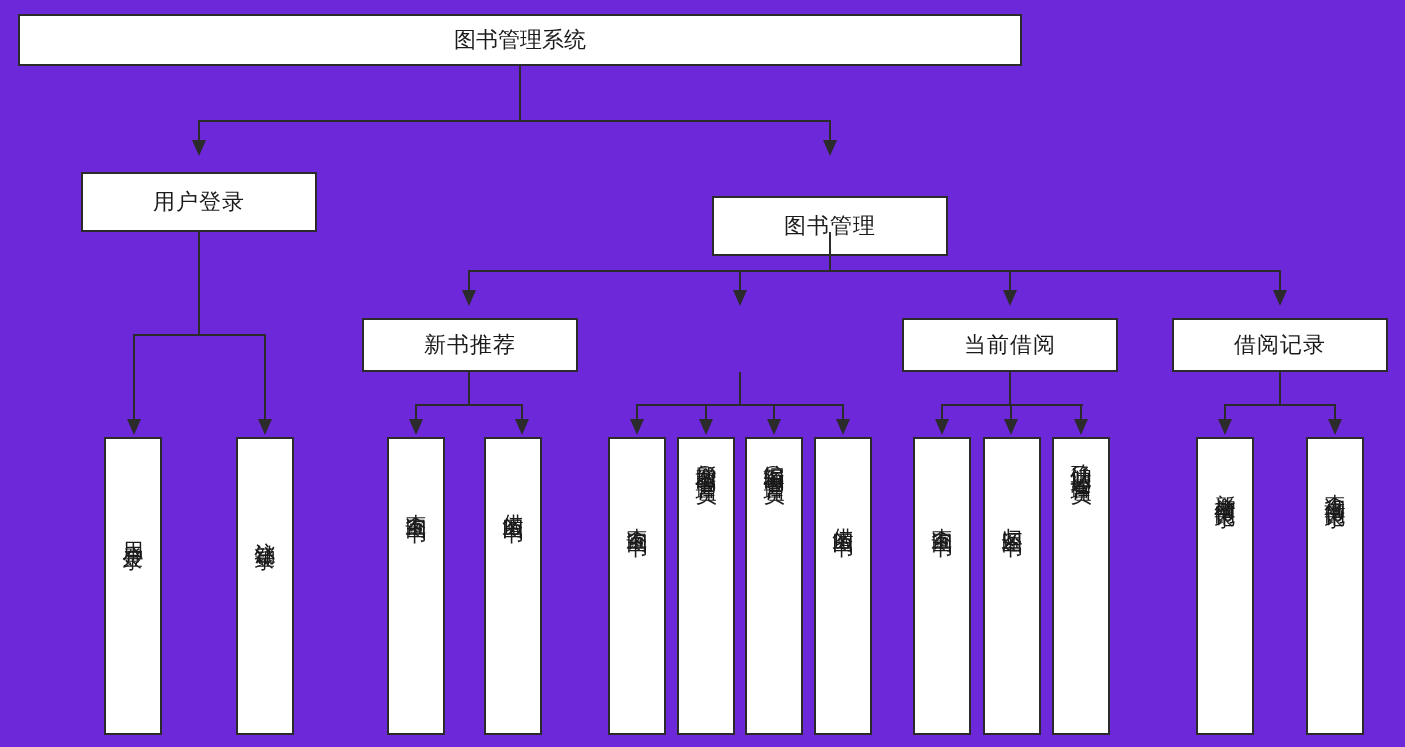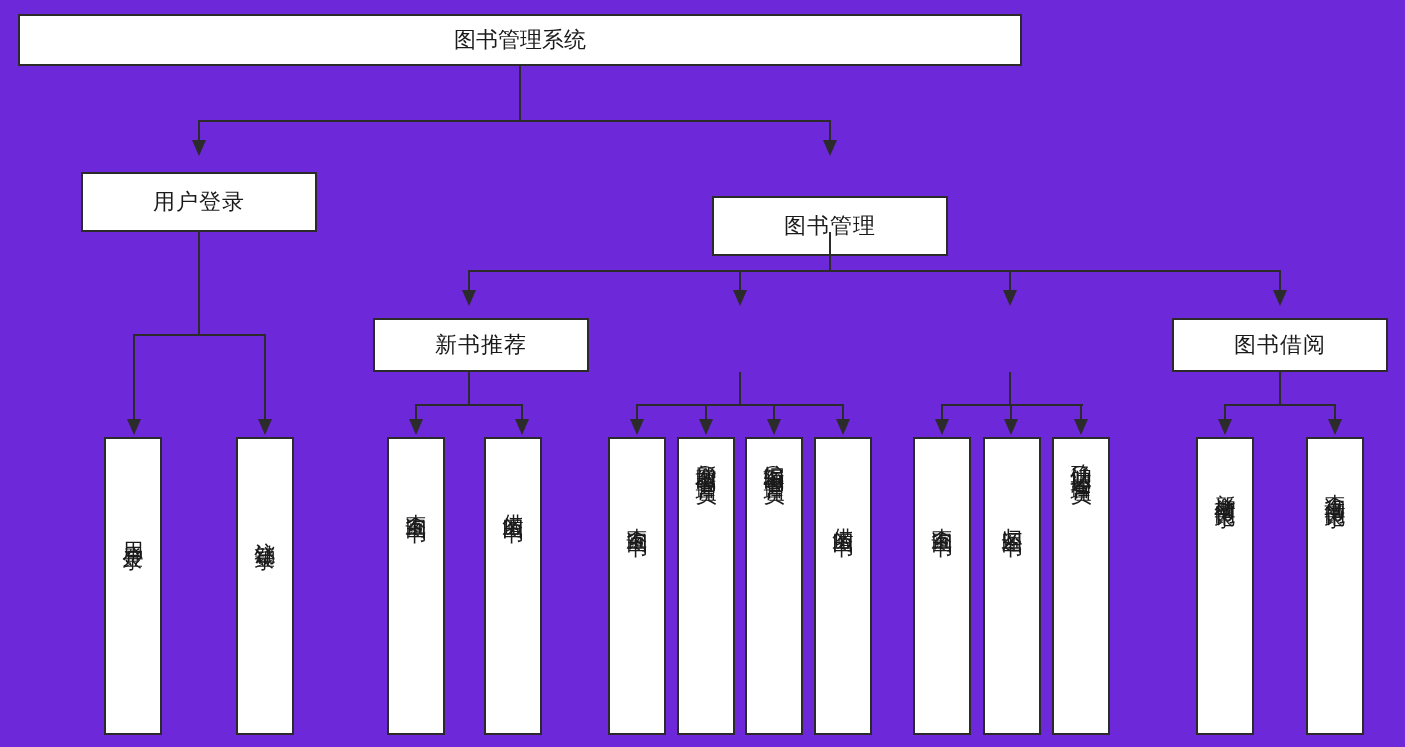--- a/index.html
+++ b/index.html
@@ -121,25 +121,28 @@
 
   <div class="ln v" style="left:468px; top:270px; width:2px; height:22px;"></div>
   <div class="arrow" style="left:462px; top:290px;"></div>
   <div class="ln v" style="left:739px; top:270px; width:2px; height:22px;"></div>
   <div class="arrow" style="left:733px; top:290px;"></div>
   <div class="ln v" style="left:1009px; top:270px; width:2px; height:22px;"></div>
   <div class="arrow" style="left:1003px; top:290px;"></div>
   <div class="ln v" style="left:1279px; top:270px; width:2px; height:22px;"></div>
   <div class="arrow" style="left:1273px; top:290px;"></div>
 
-  <div class="node horiz" style="left:362px; top:318px; width:216px; height:54px;margin-left:11px;">
+  <div class="node horiz" style="left:362px; top:318px; width:216px; height:54px;">
     <span>新书推荐</span>
   </div>
+  <div class="node horiz" style="left:902px; top:318px; width:216px; height:54px;">
+    <span>当前借阅</span>
+  </div>
   <div class="node horiz" style="left:1172px; top:318px; width:216px; height:54px;">
-    <span>图书借阅</span>
+    <span>借阅记录</span>
   </div>
 
   <div class="ln v" style="left:468px; top:372px; width:2px; height:34px;"></div>
   <div class="ln h" style="left:415px; top:404px; width:108px; height:2px;"></div>
   <div class="ln v" style="left:415px; top:404px; width:2px; height:17px;"></div>
   <div class="arrow" style="left:409px; top:419px;"></div>
   <div class="ln v" style="left:521px; top:404px; width:2px; height:17px;"></div>
   <div class="arrow" style="left:515px; top:419px;"></div>
 
   <div class="node vert" style="left:387px; top:437px; width:58px; height:298px; padding-top:58px;">

